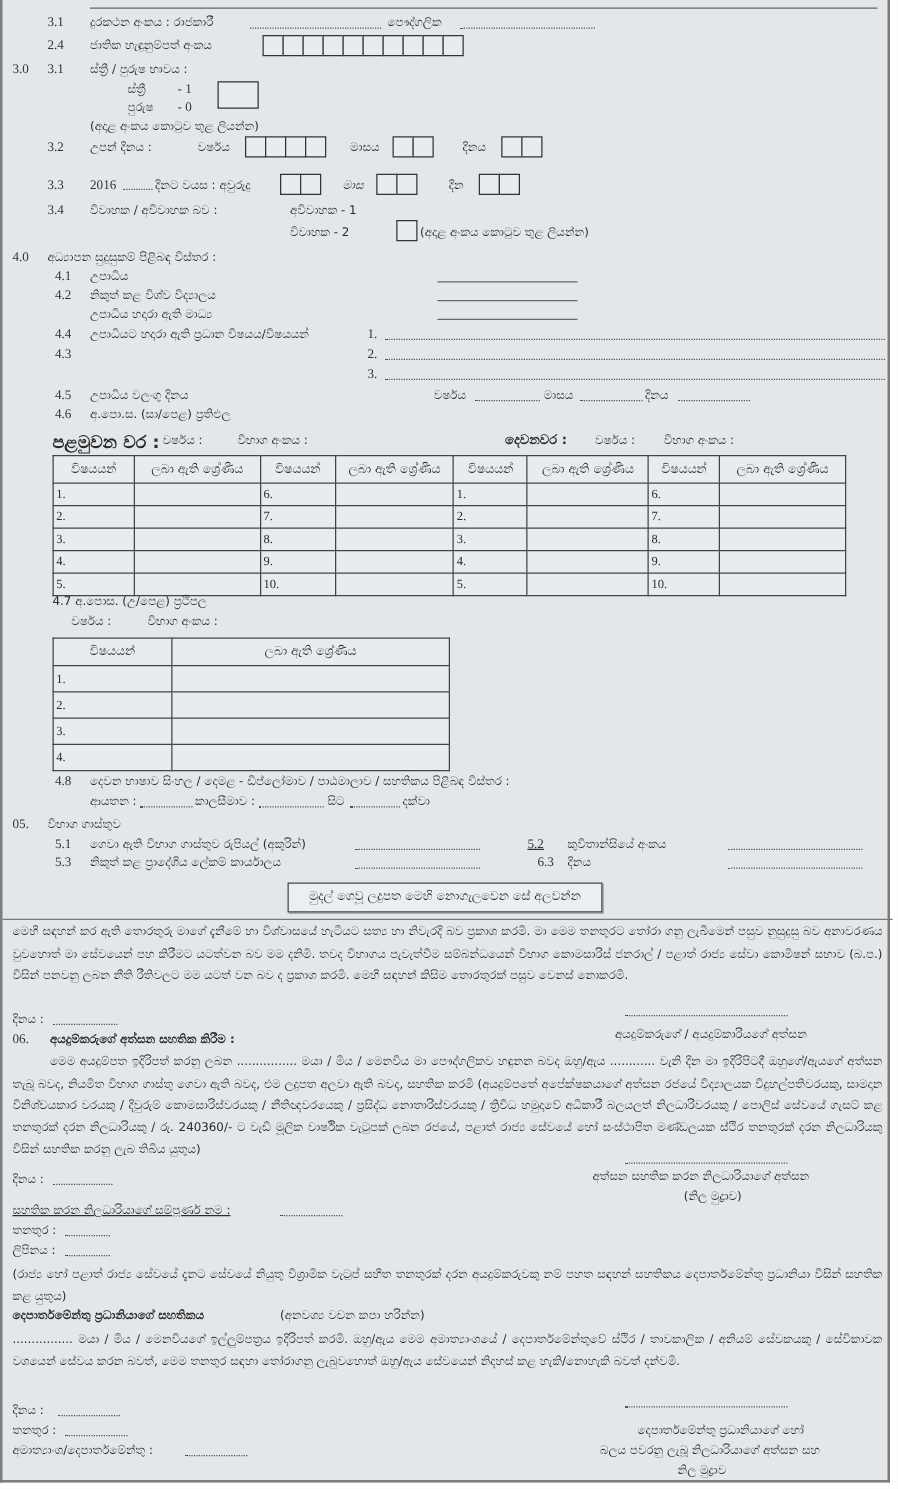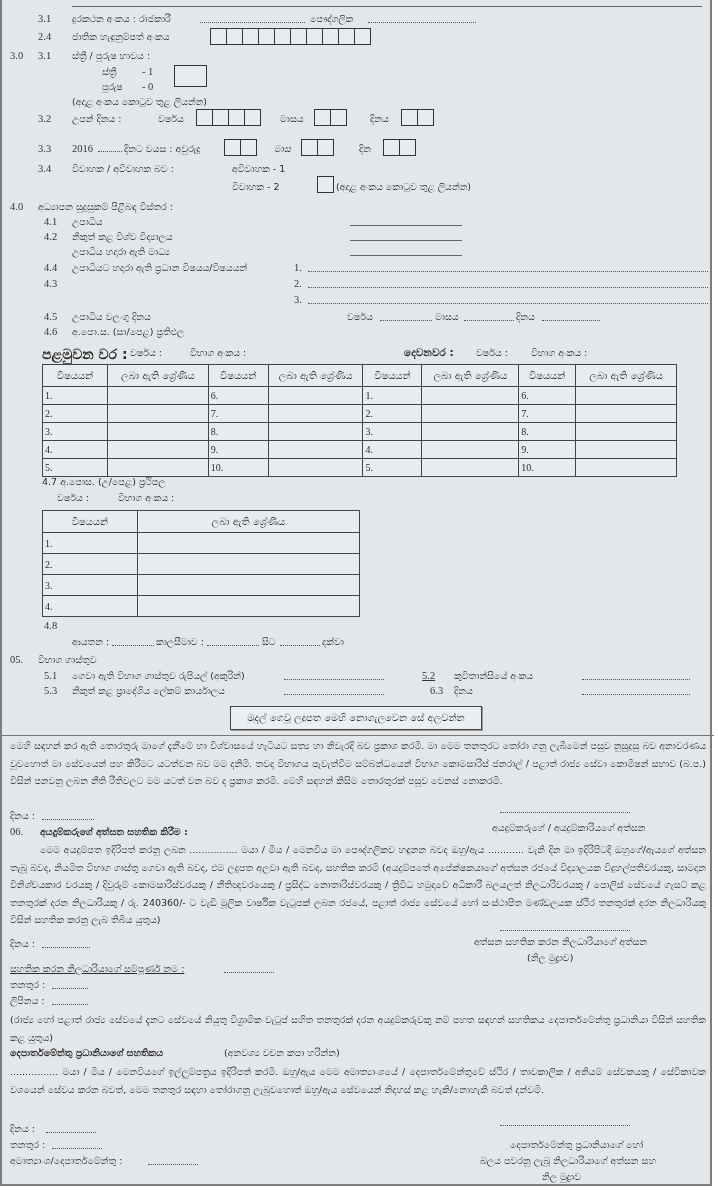--- a/index.html
+++ b/index.html
@@ -253,20 +253,21 @@
       <td></td>
     </tr>
     <tr style="height:21px;">
       <td class="n">4.</td>
       <td></td>
     </tr>
   </tbody>
     </table>
 
   <span class="abs num" style="left:42px; top:620px;">4.8</span>
+  <span class="abs lbl" style="left:70px; top:620px;">දෙවන භාෂාව සිංහල / දෙමළ - ඩිප්ලෝමාව / පාඨමාලාව / සහතිකය පිළිබඳ විස්තර :</span>
   <span class="abs lbl" style="left:70px; top:636px;">ආයතන :</span>
   <span class="line" style="left:110px; top:645px; width:42px;"></span>
   <span class="abs lbl" style="left:154px; top:636px;">කාලසීමාව :</span>
   <span class="line" style="left:205px; top:645px; width:52px;"></span>
   <span class="abs lbl" style="left:260px; top:636px;">සිට</span>
   <span class="line" style="left:278px; top:645px; width:40px;"></span>
   <span class="abs lbl" style="left:320px; top:636px;">දක්වා</span>
 
   <span class="abs num" style="left:8px; top:654px;">05.</span>
   <span class="abs lbl" style="left:36px; top:654px;">විභාග ගාස්තුව</span>
@@ -294,21 +295,21 @@
   <span class="line" style="left:40px; top:819px; width:52px;"></span>
   <span class="line" style="left:498px; top:812px; width:130px;"></span>
   <span class="abs lbl" style="left:490px; top:822px;">අයදුම්කරුගේ / අයදුම්කාරියගේ අත්සන</span>
 
   <span class="abs num" style="left:8px; top:826px;">06.</span>
   <span class="abs lbl bold" style="left:38px; top:826px;">අයදුම්කරුගේ අත්සන සහතික කිරීම :</span>
   <div class="para" style="left:8px; top:841px; width:696px; text-indent:30px;">මෙම අයදුම්පත ඉදිරිපත් කරනු ලබන ................ මයා / මිය / මෙනවිය මා පෞද්ගලිකව හඳුනන බවද ඔහු/ඇය ............ වැනි දින මා ඉදිරිපිටදී ඔහුගේ/ඇයගේ අත්සන තැබූ බවද, නියමිත විභාග ගාස්තු ගෙවා ඇති බවද, එම ලදුපත අලවා ඇති බවද, සහතික කරමි (අයදුම්පතේ අපේක්ෂකයාගේ අත්සන රජයේ විද්‍යාලයක විදුහල්පතිවරයකු, සාමදාන විනිශ්චයකාර වරයකු / දිවුරුම් කොමසාරිස්වරයකු / නීතිඥවරයෙකු / ප්‍රසිද්ධ නොතාරිස්වරයකු / ත්‍රිවිධ හමුදාවේ අධිකාරී බලයලත් නිලධාරිවරයකු / පොලිස් සේවයේ ගැසට් කළ තනතුරක් දරන නිලධාරියකු / රු. 240360/- ට වැඩි මූලික වාර්ෂික වැටුපක් ලබන රජයේ, පළාත් රාජ්‍ය සේවයේ හෝ සංස්ථාපිත මණ්ඩලයක ස්ථිර තනතුරක් දරන නිලධාරියකු විසින් සහතික කරනු ලැබ තිබිය යුතුය)</div>
 
   <span class="line" style="left:498px; top:930px; width:130px;"></span>
   <span class="abs lbl" style="left:472px; top:936px;">අත්සන සහතික කරන නිලධාරියාගේ අත්සන</span>
-  <span class="abs lbl" style="left:525px; top:952px;text-align:center;">(නිල මුද්‍රාව)</span>
+  <span class="abs lbl" style="left:545px; top:952px;text-align:center;">(නිල මුද්‍රාව)</span>
   <span class="abs lbl" style="left:8px; top:938px;">දිනය :</span>
   <span class="line" style="left:40px; top:947px; width:48px;"></span>
 
   <span class="abs lbl" style="left:8px; top:963px;text-decoration:underline;">සහතික කරන නිලධාරියාගේ සම්පූර්ණ නම :</span>
   <span class="line" style="left:222px; top:972px; width:50px;"></span>
   <span class="abs lbl" style="left:8px; top:979px;">තනතුර :</span>
   <span class="line" style="left:50px; top:988px; width:36px;"></span>
   <span class="abs lbl" style="left:8px; top:995px;">ලිපිනය :</span>
   <span class="line" style="left:50px; top:1004px; width:36px;"></span>
 

